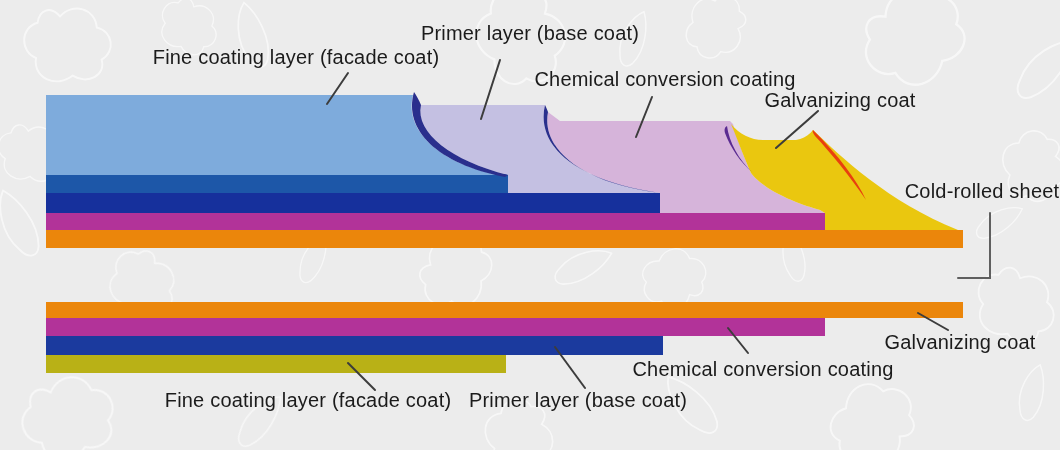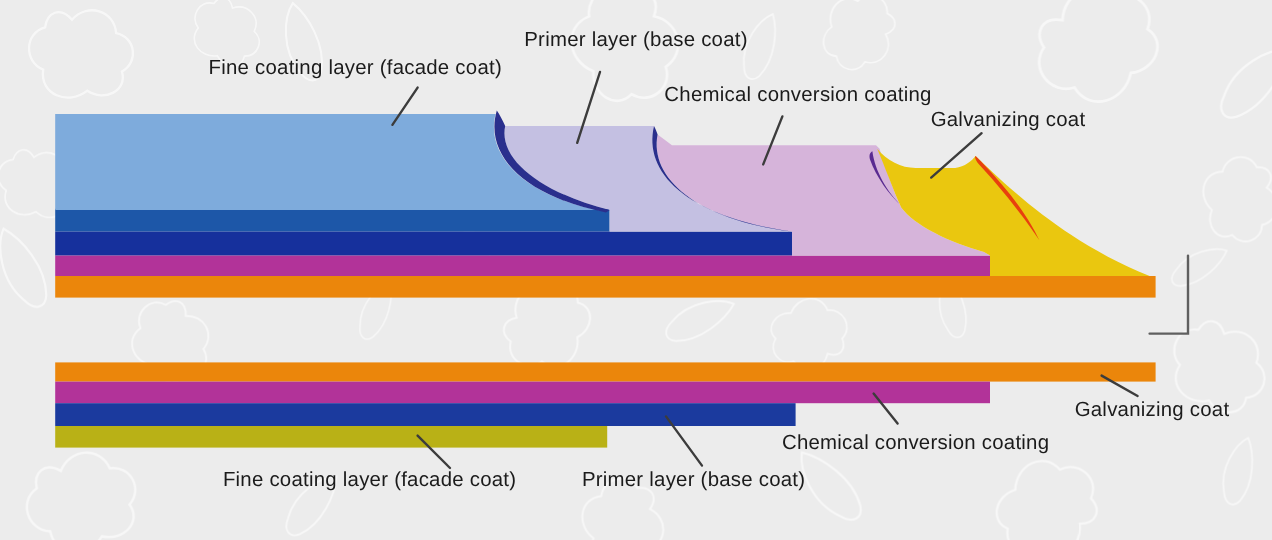--- a/index.html
+++ b/index.html
@@ -4,21 +4,21 @@
 <style>
   html,body{margin:0;padding:0;background:#dcdcdc;}
   .stage{
     position:relative;width:1060px;height:450px;overflow:hidden;
     background:#ececec;
     font-family:"Liberation Sans","DejaVu Sans",sans-serif;
   }
   .stage svg.diagram{position:absolute;left:0;top:0;}
   .label{
     position:absolute;transform:translateX(-50%);
-    white-space:nowrap;font-size:17px;line-height:18px;color:#1b1b1b;
+    white-space:nowrap;font-size:20px;line-height:18px;color:#1b1b1b;
     letter-spacing:0.2px;
   }
 </style>
 </head>
 <body>
 
 <div class="stage">
 
   <svg class="diagram" width="1060" height="450" viewBox="0 0 1060 450">
 
@@ -105,18 +105,19 @@
       <line x1="728" y1="328" x2="748" y2="353" stroke="#3c3c3c"></line>
       <line x1="918" y1="313" x2="948" y2="330" stroke="#3c3c3c"></line>
       <path d="M990,213 L990,278 L958,278" fill="none" stroke-width="2" stroke="#5f5f5f"></path>
     </g>
   </svg>
 
   <div class="label" style="left:296px;top:48px">Fine coating layer (facade coat)</div>
   <div class="label" style="left:530px;top:24px">Primer layer (base coat)</div>
   <div class="label" style="left:665px;top:70px">Chemical conversion coating</div>
   <div class="label" style="left:840px;top:91px">Galvanizing coat</div>
+  <div class="label" style="left:982px;top:182px">Cold-rolled sheet</div>
 
   <div class="label" style="left:308px;top:391px">Fine coating layer (facade coat)</div>
   <div class="label" style="left:578px;top:391px">Primer layer (base coat)</div>
   <div class="label" style="left:763px;top:360px">Chemical conversion coating</div>
   <div class="label" style="left:960px;top:333px">Galvanizing coat</div>
 </div>
 
 </body></html>

